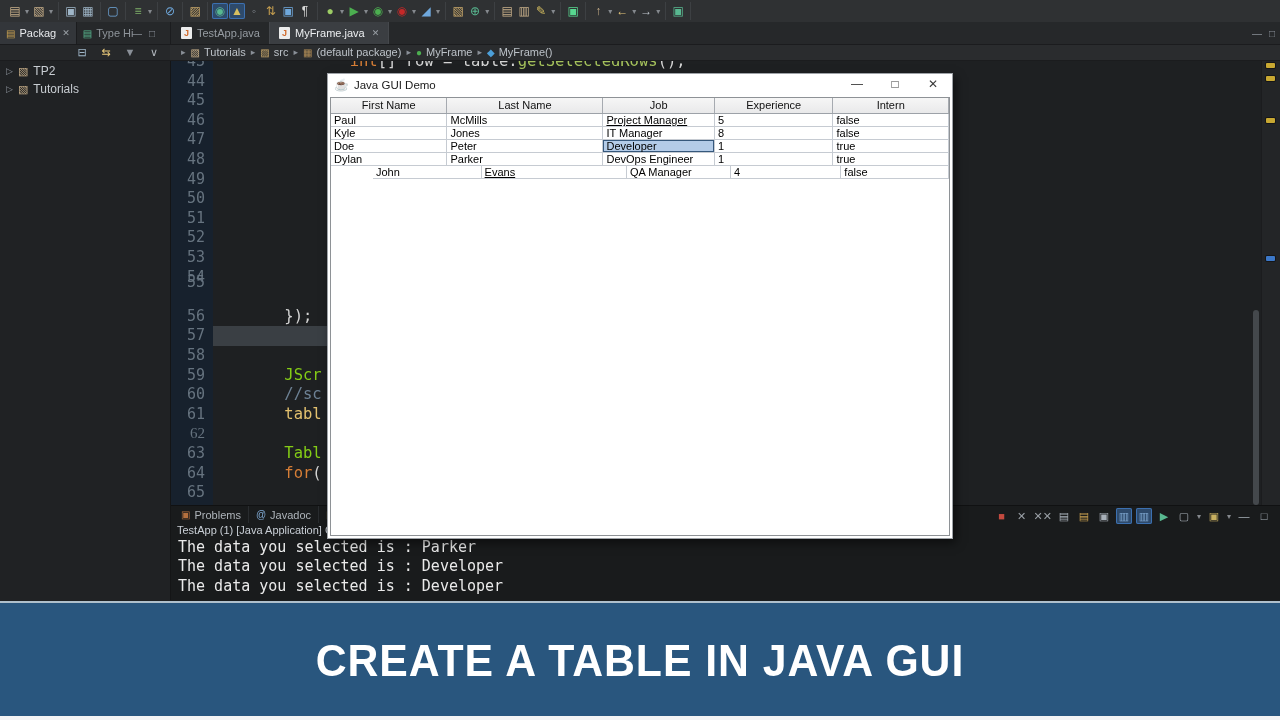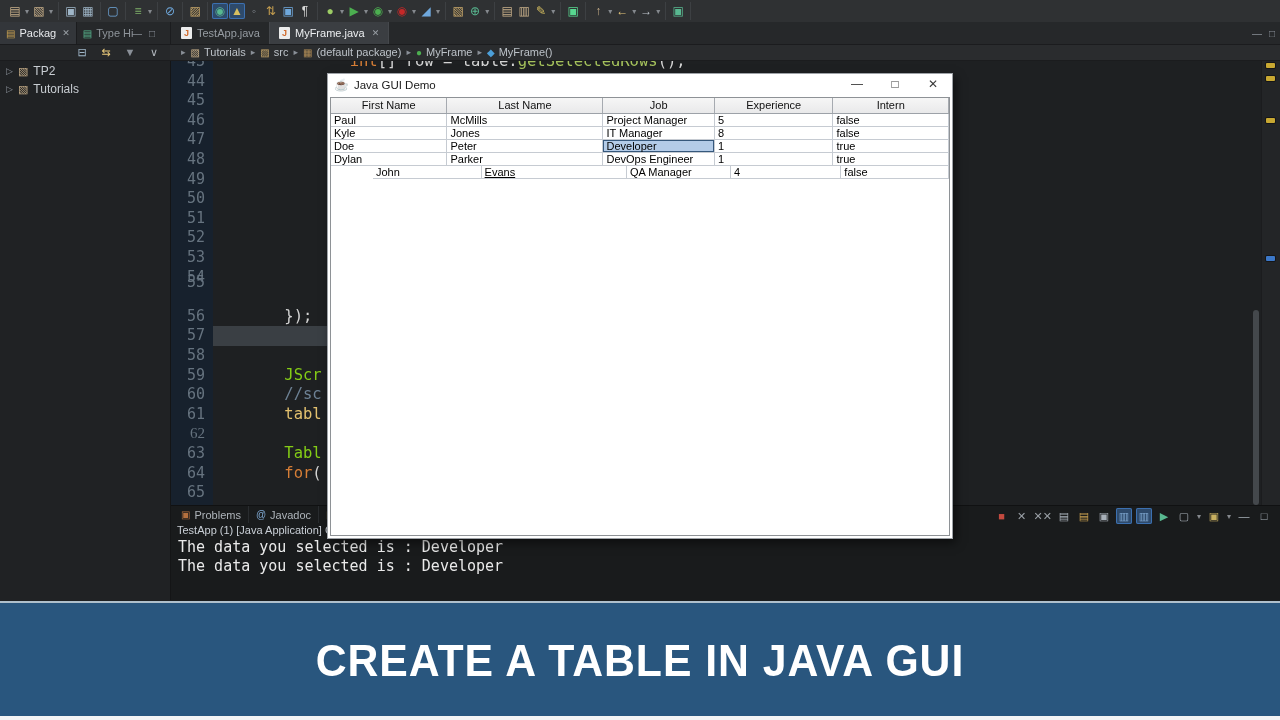--- a/index.html
+++ b/index.html
@@ -321,21 +321,21 @@
           <div class="th" style="width: 18.8498%;">First Name</div>
           <div class="th" style="width: 25.2396%;">Last Name</div>
           <div class="th" style="width: 18.0511%;">Job</div>
           <div class="th" style="width: 19.1693%;">Experience</div>
           <div class="th" style="width: 18.6901%;">Intern</div>
         </div>
       <div id="jtable-body">
           <div class="trow">
             <div class="td" style="width: 18.8498%;">Paul</div>
             <div class="td" style="width: 25.2396%;">McMills</div>
-            <div class="td" style="width: 18.0511%;">Project Manager</div>
+            <div class="td" style="width: 18.0511%; text-decoration: underline;">Project Manager</div>
             <div class="td" style="width: 19.1693%;">5</div>
             <div class="td" style="width: 18.6901%;">false</div>
           </div>
           <div class="trow">
             <div class="td" style="width: 18.8498%;">Kyle</div>
             <div class="td" style="width: 25.2396%;">Jones</div>
             <div class="td" style="width: 18.0511%;">IT Manager</div>
             <div class="td" style="width: 19.1693%;">8</div>
             <div class="td" style="width: 18.6901%;">false</div>
           </div>
@@ -392,20 +392,21 @@
       <span class="tb-icon" style="color: rgb(88, 184, 144);">▶</span>
       <span class="tb-icon" style="color: rgb(168, 176, 184);">▢</span>
       <span class="dd">▾</span>
       <span class="tb-icon" style="color: rgb(200, 176, 96);">▣</span>
       <span class="dd">▾</span>
       <span class="tb-icon" style="color: rgb(168, 176, 184);">—</span>
       <span class="tb-icon" style="color: rgb(168, 176, 184);">□</span>
     </div>
   <div id="clabel">TestApp (1) [Java Application] C:\Pro</div>
   <div id="cout">
+      <div class="cline">The data you selected is : Parker</div>
       <div class="cline">The data you selected is : Developer</div>
       <div class="cline">The data you selected is : Developer</div>
     </div>
 </div>
 
 <div id="banner" style="background: rgb(41, 86, 126);">
   <div id="banner-text" style="color: rgb(255, 255, 255);">CREATE A TABLE IN JAVA GUI</div>
   <div id="banner-strip"></div>
 </div>
 

